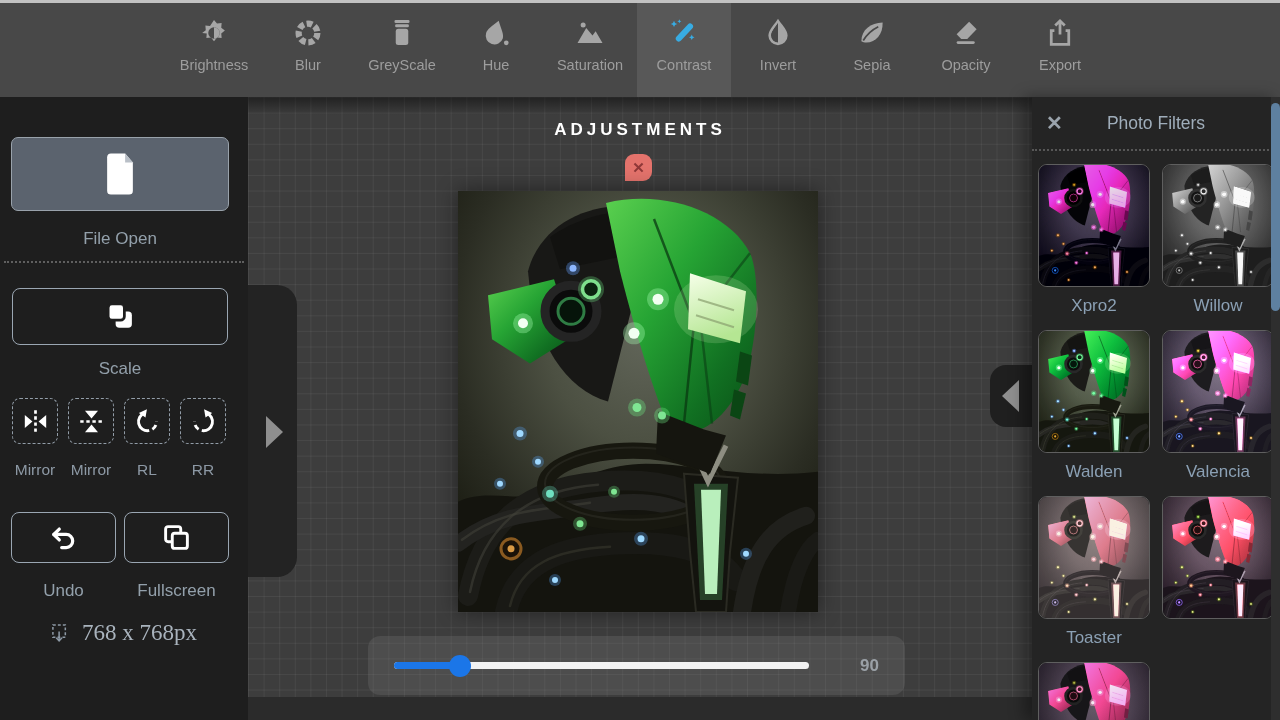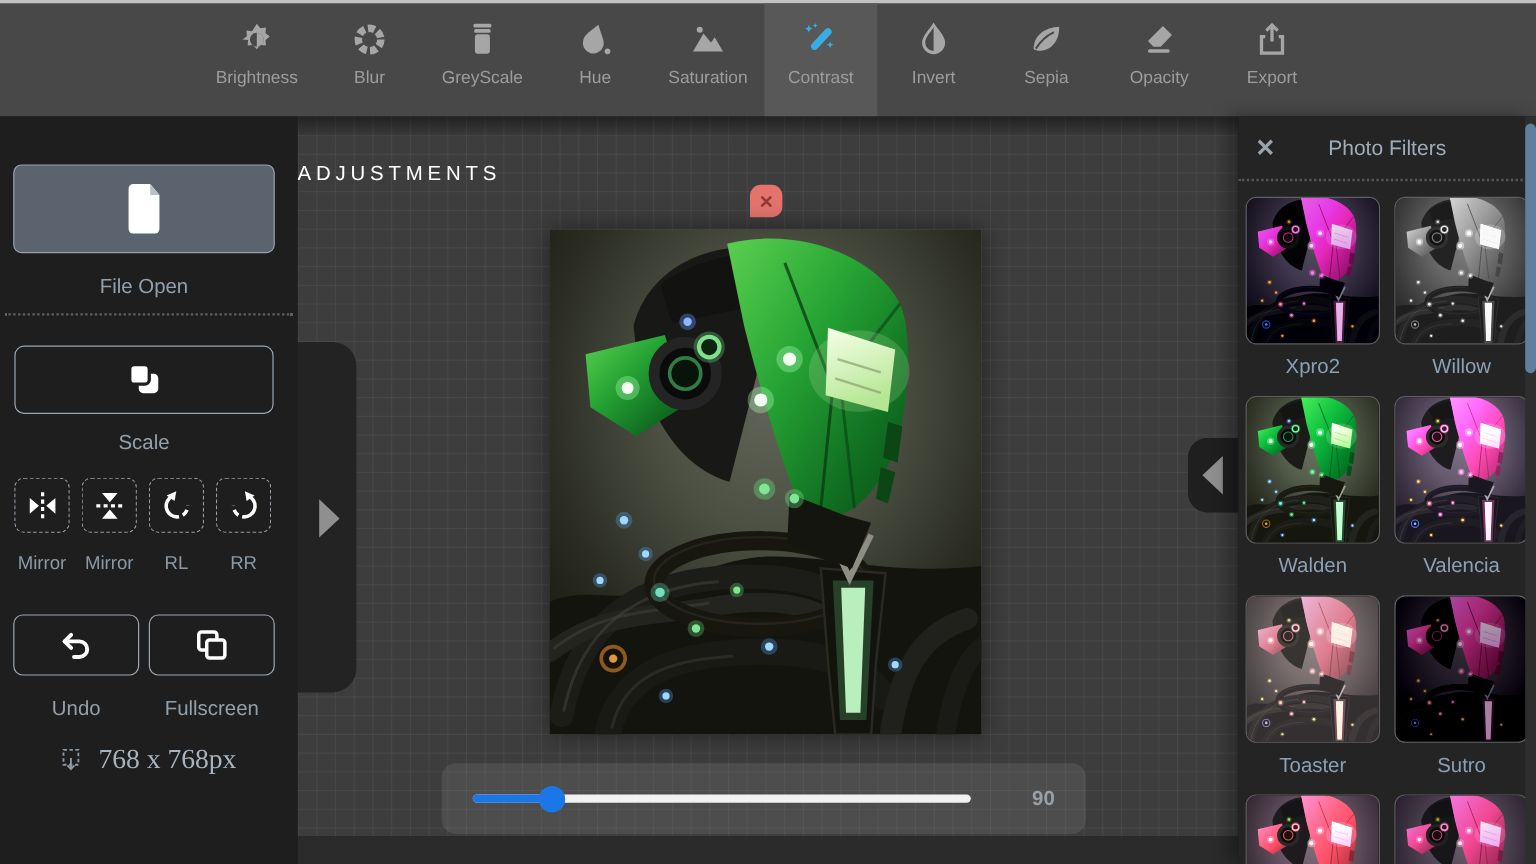--- a/index.html
+++ b/index.html
@@ -39,21 +39,21 @@
   .flyout-arrow{position:absolute;left:18px;top:131px;width:0;height:0;border-top:16px solid transparent;border-bottom:16px solid transparent;border-left:17px solid #8f8f8f;cursor:pointer;}
 
   
   .canvas{position:absolute;left:248px;top:97px;width:784px;height:600px;
     background:
       linear-gradient(rgba(255,255,255,0.055) 1px, transparent 1px) 0 0 / 15.6px 15.6px,
       linear-gradient(90deg, rgba(255,255,255,0.055) 1px, transparent 1px) 0 0 / 15.6px 15.6px,
       #3d3d3d;}
   .canvas::before{content:"";position:absolute;left:0;right:0;top:0;height:18px;background:linear-gradient(rgba(0,0,0,.45),transparent);pointer-events:none;}
   .canvas-bottom{position:absolute;left:248px;top:697px;width:784px;height:23px;background:#2b2b2b;}
-  .adj-title{position:absolute;left:0;top:23px;width:784px;color:#fff;font-size:17px;font-weight:normal;letter-spacing:4px;margin-top:15px;}
+  .adj-title{position:absolute;left:0;top:23px;width:784px;text-align:center;color:#fff;font-size:17px;font-weight:bold;letter-spacing:4px;}
   .close-btn{position:absolute;left:377px;top:57px;width:27px;height:27px;background:#e4736c;border-radius:9px 9px 9px 0;display:flex;align-items:center;justify-content:center;color:#8f3838;font-size:15px;font-weight:bold;cursor:pointer;}
   .main-image{position:absolute;left:210px;top:94px;width:360px;height:421px;box-shadow:0 0 20px rgba(0,0,0,.45);}
   .main-image svg{width:100%;height:100%;display:block;}
 
   .slider-panel{position:absolute;left:120px;top:539px;width:537px;height:59px;background:rgba(150,150,150,0.18);border-radius:12px;display:flex;align-items:center;padding:0 26px;box-sizing:border-box;gap:44px;}
   .slider{position:relative;flex:1;height:7px;background:#f2f2f2;border-radius:4px;cursor:pointer;}
   .slider-fill{position:absolute;left:0;top:0;height:100%;background:#1b76e8;border-radius:4px;}
   .slider-thumb{position:absolute;top:50%;transform:translate(-50%,-50%);width:22px;height:22px;border-radius:50%;background:#1b76e8;cursor:grab;}
   .slider-value{color:#9aa0a6;font-weight:bold;font-size:17px;min-width:26px;text-align:right;}
 
@@ -458,28 +458,20 @@
       <div class="f-item">
         <div class="f-thumb">
           <svg class="fx-toaster" viewBox="0 0 360 420" preserveAspectRatio="xMidYMid slice">
               <use href="#robot-art"></use>
             </svg>
         </div>
         <div class="f-name">Toaster</div>
       </div>
       <div class="f-item">
         <div class="f-thumb">
-          <svg class="fx-sutro" viewBox="0 0 360 420" preserveAspectRatio="xMidYMid slice">
-              <use href="#robot-art"></use>
-            </svg>
-        </div>
-        <div class="f-name">Sutro</div>
-      </div>
-      <div class="f-item">
-        <div class="f-thumb">
           <svg class="fx-f7" viewBox="0 0 360 420" preserveAspectRatio="xMidYMid slice">
               <use href="#robot-art"></use>
             </svg>
         </div>
         <div class="f-name"></div>
       </div>
       <div class="f-item">
         <div class="f-thumb">
           <svg class="fx-f8" viewBox="0 0 360 420" preserveAspectRatio="xMidYMid slice">
               <use href="#robot-art"></use>

